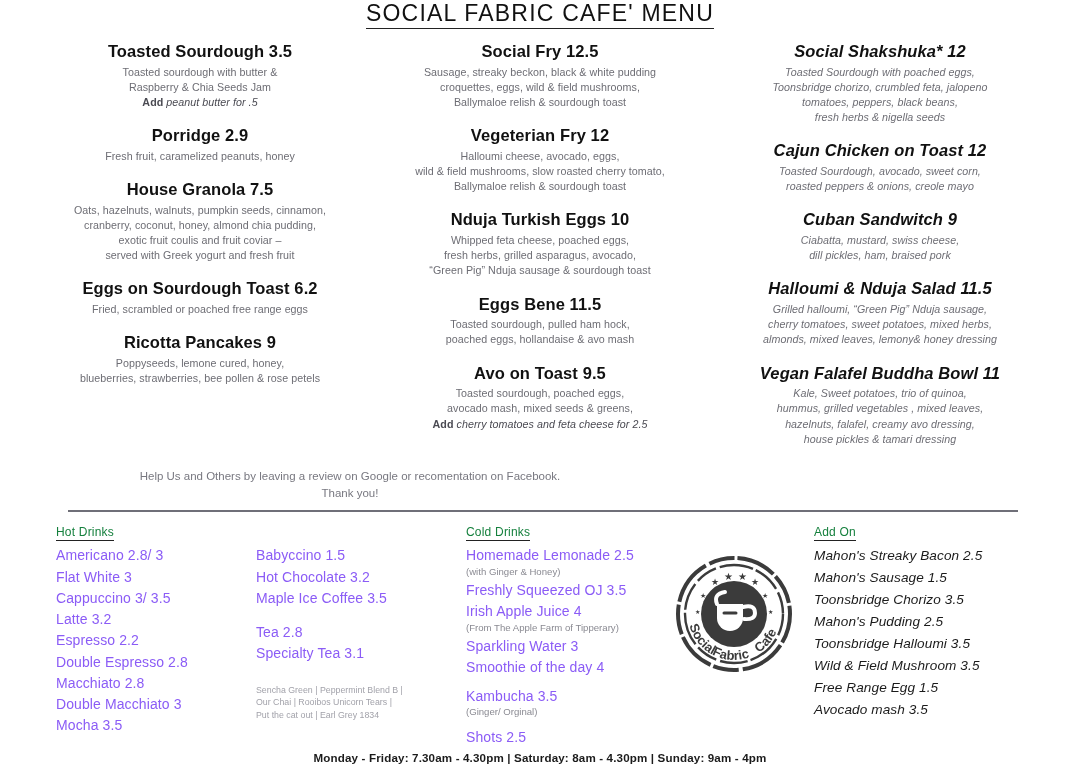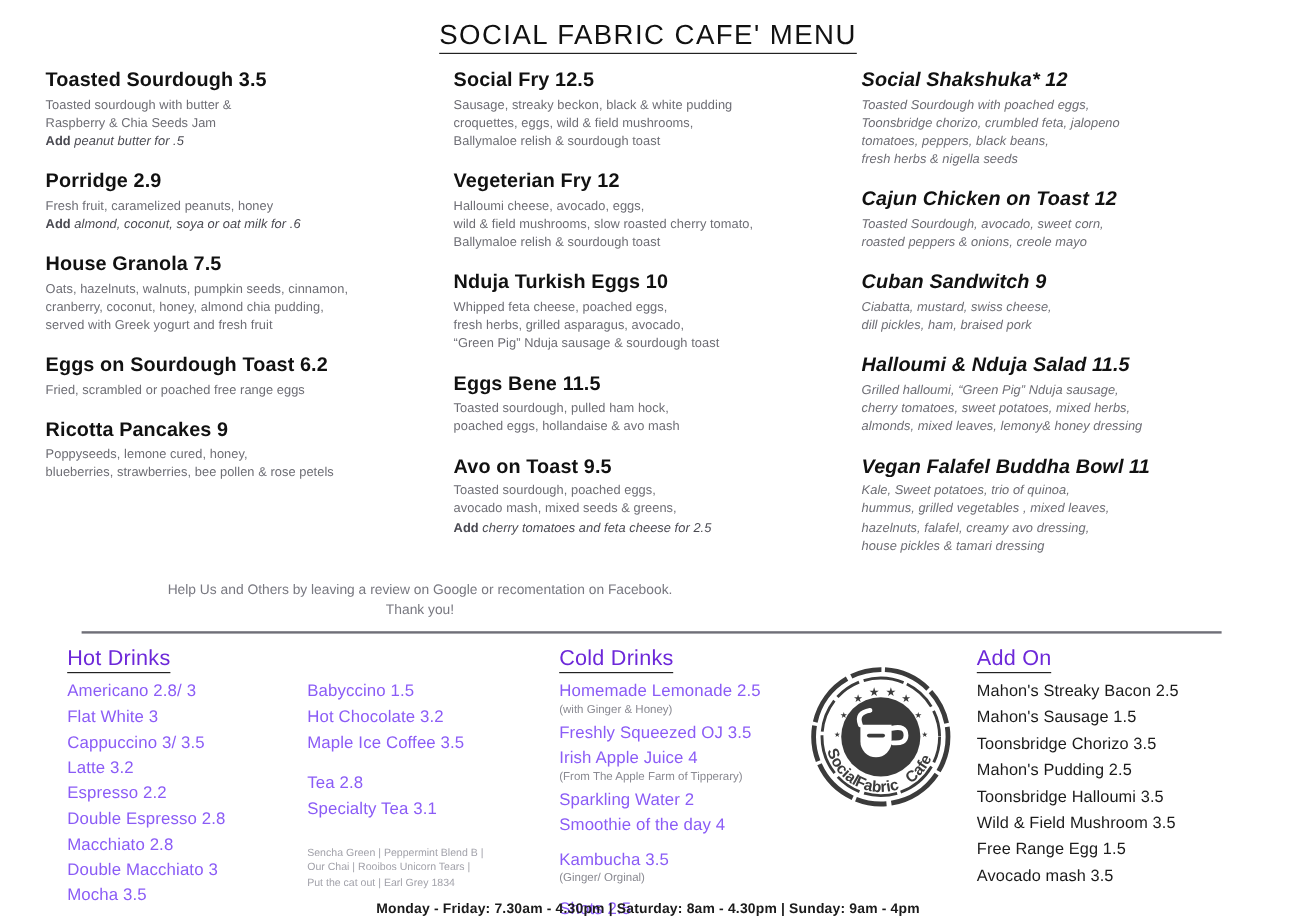--- a/index.html
+++ b/index.html
@@ -17,21 +17,21 @@
     overflow: hidden;
   }
 
   
   .menu-title {
     text-align: center;
     font-size: 23px;
     letter-spacing: 1.2px;
     font-weight: 400;
     color: #111;
-    padding-top: 16px;
+    padding-top: 0;
     padding-bottom: 2px;
   }
   .menu-title span {
     border-bottom: 1.5px solid #222;
     padding-bottom: 2px;
   }
 
   
   .food-grid {
     display: flex;
@@ -40,21 +40,21 @@
   }
   .food-col {
     flex: 1 1 0;
     padding: 0 8px;
     box-sizing: border-box;
   }
   .food-col.col-left   { flex: 0 0 340px; }
   .food-col.col-mid    { flex: 0 0 340px; }
   .food-col.col-right  { flex: 1 1 auto; font-style: italic; }
 
-  .dish { margin-bottom: 15px; }
+  .dish { text-align: center; margin-bottom: 15px; }
   .dish-name {
     font-size: 16.5px;
     font-weight: 700;
     color: #111;
     letter-spacing: 0.1px;
     line-height: 1.25;
     margin-bottom: 3px;
   }
   .dish-desc {
     font-size: 10.7px;
@@ -88,23 +88,23 @@
     padding: 10px 30px 0 30px;
     box-sizing: border-box;
     position: relative;
   }
   .drinks-col { box-sizing: border-box; }
   .dc-hot  { flex: 0 0 420px; padding-left: 26px; }
   .dc-cold { flex: 0 0 340px; padding-left: 16px; position: relative; }
   .dc-add  { flex: 1 1 auto;  padding-left: 24px; }
 
   .sec-head {
-    font-size: 18px;
+    font-size: 12px;
     font-weight: 400;
-    color: #6d28d9;
+    color: #15803d;
     margin-bottom: 4px;
     display: inline-block;
     border-bottom: 1.4px solid #222;
     padding-bottom: 1px;
     letter-spacing: 0.2px;
   }
 
   .hot-cols { display: flex; }
   .hot-c1 { flex: 0 0 200px; }
   .hot-c2 { flex: 1 1 auto; }
@@ -132,20 +132,21 @@
     line-height: 1.42;
     margin-top: 19px;
   }
 
   .add-line {
     font-size: 13.6px;
     color: #1b1b1b;
     line-height: 1.62;
     letter-spacing: 0.1px;
     white-space: nowrap;
+    font-style: italic;
   }
 
   
   .stamp {
     position: absolute;
     left: 672px;
     top: 552px;
     width: 124px;
     height: 124px;
   }
@@ -180,29 +181,29 @@
         <div>Toasted sourdough with butter &amp;</div>
         <div>Raspberry &amp; Chia Seeds Jam</div>
         <div class="addline"><b>Add</b><span> peanut butter for .5</span></div>
       </div>
     </div>
 
     <div class="dish">
       <div class="dish-name">Porridge  2.9</div>
       <div class="dish-desc">
         <div>Fresh fruit, caramelized peanuts, honey</div>
-        <div class="addline"><b>Add</b><span> almond, coconut, soya or oat milk for .6</span></div>
       </div>
     </div>
 
     <div class="dish">
       <div class="dish-name">House Granola  7.5</div>
       <div class="dish-desc">
         <div>Oats, hazelnuts, walnuts, pumpkin seeds, cinnamon,</div>
         <div>cranberry, coconut, honey, almond chia pudding,</div>
+        <div>exotic fruit coulis and fruit coviar –</div>
         <div>served with Greek yogurt and fresh fruit</div>
       </div>
     </div>
 
     <div class="dish">
       <div class="dish-name">Eggs on Sourdough Toast  6.2</div>
       <div class="dish-desc">
         <div>Fried, scrambled or poached free range eggs</div>
       </div>
     </div>
@@ -360,21 +361,21 @@
     <div class="sec-head">Cold Drinks</div>
 
     <div class="drink-line">Homemade Lemonade  2.5</div>
     <div class="drink-sub">(with Ginger &amp; Honey)</div>
 
     <div class="drink-line">Freshly Squeezed OJ  3.5</div>
 
     <div class="drink-line">Irish Apple Juice  4</div>
     <div class="drink-sub">(From The Apple Farm of Tipperary)</div>
 
-    <div class="drink-line">Sparkling Water  2</div>
+    <div class="drink-line">Sparkling Water  3</div>
     <div class="drink-line">Smoothie of the day  4</div>
 
     <div class="spacer-xs"></div>
     <div class="drink-line">Kambucha  3.5</div>
     <div class="drink-sub">(Ginger/ Orginal)</div>
 
     <div class="spacer-xs"></div>
     <div class="drink-line">Shots  2.5</div>
     
   </div>

